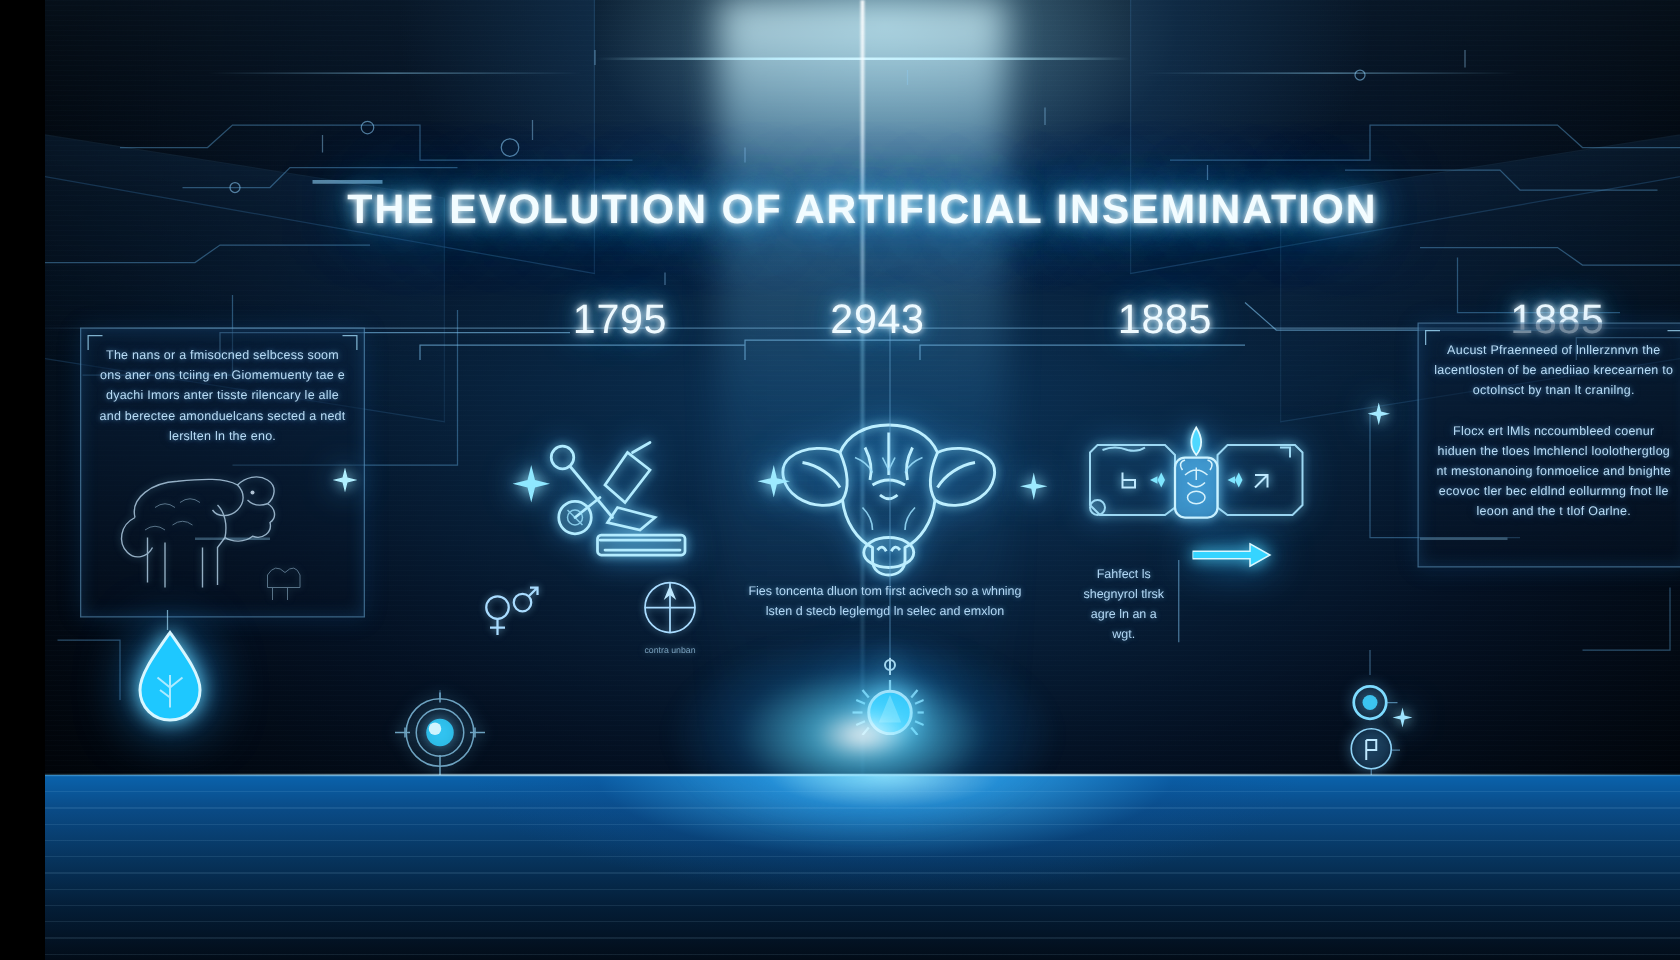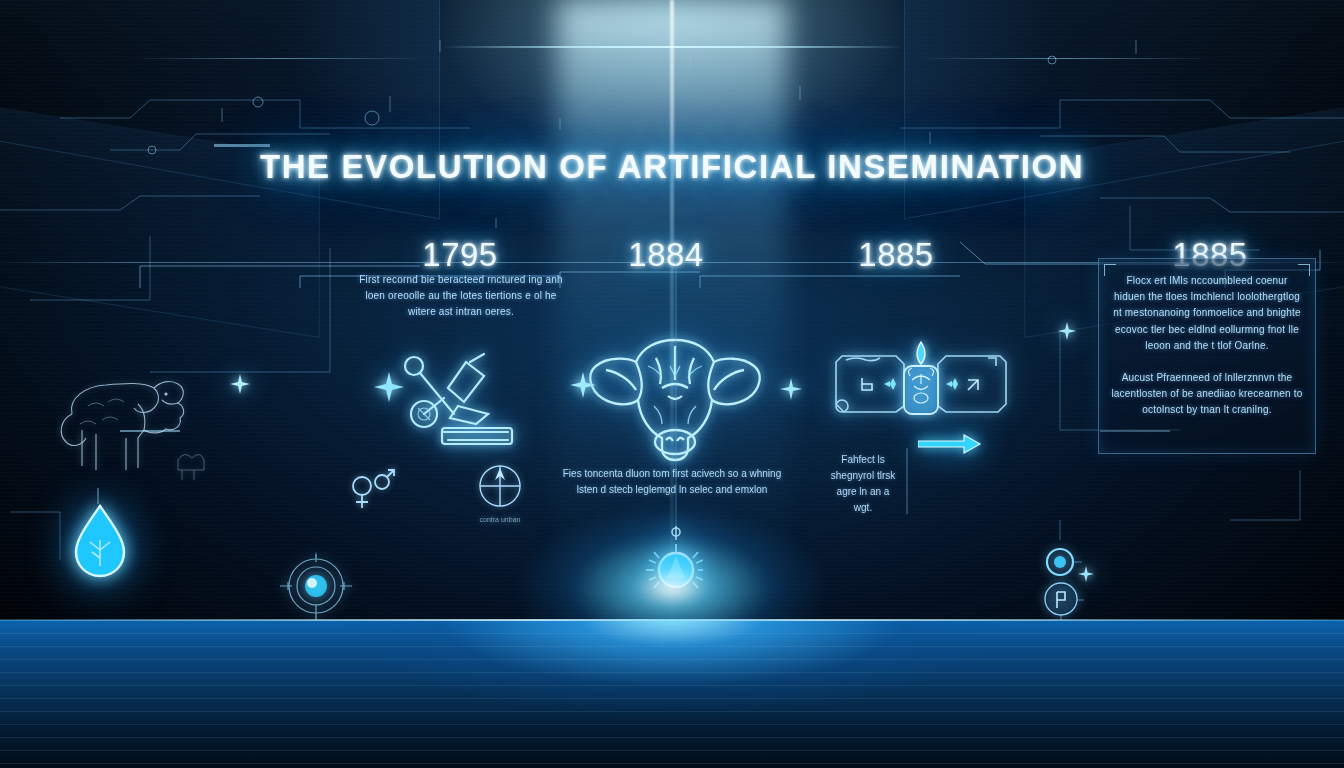--- a/index.html
+++ b/index.html
@@ -11,20 +11,21 @@
   }
 
   
   #stage {
     position:absolute; inset:0;
     background:
       radial-gradient(ellipse 520px 300px at 672px 20px, rgba(150,225,255,0.55) 0%, rgba(60,150,220,0.18) 45%, rgba(0,0,0,0) 75%),
       radial-gradient(ellipse 900px 500px at 672px 360px, rgba(16,70,120,0.55) 0%, rgba(4,18,38,0.6) 55%, rgba(0,0,0,0.9) 100%),
       linear-gradient(180deg, #040a14 0%, #06182c 18%, #072138 40%, #04101f 62%, #020914 100%);
     overflow:hidden;
+    margin-left:36px;
   }
   
   .panel-wall {
     position:absolute; pointer-events:none;
     background:linear-gradient(180deg, rgba(20,55,90,0.42), rgba(6,20,38,0.05));
     border:1px solid rgba(95,170,225,0.16);
   }
   .wall-l1 { left:-120px; top:-60px; width:560px; height:230px; transform:skewY(10deg); }
   .wall-l2 { left:-160px; top:120px; width:480px; height:180px; transform:skewY(9deg); opacity:.7; }
   .wall-r1 { right:-120px; top:-60px; width:560px; height:230px; transform:skewY(-10deg); }
@@ -218,35 +219,38 @@
   <div class="scan"></div>
 
   <div class="title-wrap">
     <span class="title">THE EVOLUTION OF ARTIFICIAL INSEMINATION</span>
   </div>
   <div class="title-rule" style="left:130px; width:300px;"></div>
   <div class="title-rule" style="right:130px; width:300px;"></div>
 
   <div class="axis"></div>
   <div class="year" style="left:460px;">1795</div>
-  <div class="year" style="left:666px;">1884</div>
+  <div class="year" style="left:666px;">2943</div>
   <div class="year" style="left:896px;">1885</div>
   <div class="year" style="left:1210px;">1885</div>
 
   <svg class="connector" style="left:0;top:230px;" width="1344" height="60">
     <g stroke="#7fc3ef" stroke-width="1" fill="none" opacity="0.6">
       <path d="M140,58 L140,36 L420,36"></path>
       <path d="M300,58 L300,46 L560,46"></path>
       <path d="M560,58 L560,42 L700,42"></path>
       <path d="M700,58 L700,46 L960,46"></path>
       <path d="M960,12 L985,34 L1200,34"></path>
       <path d="M1225,58 L1225,40 L1320,40 L1320,20"></path>
     </g>
   </svg>
 
+  <div class="card" style="left:28px; top:262px; width:228px; height:232px;">
+    <div class="blurb">The nans or a fmisocned selbcess soom ons aner ons tciing en Giomemuenty tae e dyachi Imors anter tisste rilencary le alle and berectee amonduelcans sected a nedt lerslten ln the eno.</div>
+  </div>
 
   <svg class="glow-soft" style="position:absolute; left:42px; top:372px;" width="180" height="112">
     <g stroke="#bcd9ef" stroke-width="1.1" fill="none" opacity="0.78">
       <path d="M30,42 C26,26 44,14 64,13 C84,11 102,10 112,16 C118,10 128,7 136,12
                C144,17 142,26 136,31 C142,34 144,42 138,46 C140,54 132,60 124,57
                C118,62 108,62 102,58 L96,66 L96,96 M84,66 L84,98 M54,62 L54,98 M40,58 L40,94"></path>
       <path d="M30,42 C18,48 16,62 24,70 C30,76 40,74 44,66"></path>
       <path d="M112,16 C118,22 118,30 112,36 C106,42 96,42 92,36"></path>
       <path d="M102,58 C104,48 102,38 96,32"></path>
       <path d="M136,31 C130,33 124,32 120,28"></path>
@@ -265,23 +269,20 @@
       <path d="M28,66 L28,40"></path>
         <path d="M28,50 L18,42"></path>
         <path d="M28,50 L38,42"></path>
         <path d="M28,58 L20,52"></path>
     </g>
   </svg>
   <svg class="connector" style="left:96px; top:488px;" width="4" height="16">
     <path d="M2,0 L2,16" stroke="#9fd8f5" stroke-width="1" opacity=".7"></path>
   </svg>
 
-  <div style="position:absolute; left:352px; top:272px; width:218px;">
-    <div class="blurb">First recornd bie beracteed rnctured ing anh loen oreoolle au the lotes tiertions e ol he witere ast intran oeres.</div>
-  </div>
 
   <svg class="glow-svg" style="position:absolute; left:392px; top:348px;" width="160" height="112">
     <g stroke="#b3ecff" stroke-width="2.2" fill="none" stroke-linecap="round">
       <circle cx="22" cy="18" r="9"></circle>
       <path d="M28,25 L62,66"></path>
       <circle cx="32" cy="66" r="13"></circle>
       <path d="M32,66 L52,50"></path>
       <path d="M56,40 L74,14 L92,28 L72,54 Z"></path>
       <path d="M66,58 L96,66 L84,76 L58,70 Z"></path>
       <path d="M52,84 L116,84 M56,92 L116,92"></path>
@@ -409,22 +410,22 @@
   <svg class="arrow-cyan" style="left:918px; top:434px;" width="64" height="20">
     <path d="M0,7 L46,7 L46,1 L62,10 L46,19 L46,13 L0,13 Z" fill="#35d4ff" stroke="#d9f7ff" stroke-width="1.2"></path>
   </svg>
 
   <div class="caption" style="left:828px; top:452px; width:70px; text-align:center;">Fahfect ls shegnyrol tlrsk agre ln an a wgt.</div>
   <svg class="connector" style="left:906px; top:448px;" width="2" height="66">
     <path d="M1,0 L1,66" stroke="#7fc3ef" stroke-width="1" opacity=".55"></path>
   </svg>
 
   <div class="card" style="left:1098px; top:258px; width:218px; height:196px;">
+    <div class="blurb">Aucust Pfraenneed of lnllerznnvn the lacentlosten of be anediiao krecearnen to octolnsct by tnan lt cranilng.</div>
     <div class="blurb">Flocx ert lMls nccoumbleed coenur hiduen the tloes lmchlencl loolothergtlog nt mestonanoing fonmoelice and bnighte ecovoc tler bec eldlnd eollurmng fnot lle leoon and the t tlof Oarlne.</div>
-    <div class="blurb">Aucust Pfraenneed of lnllerznnvn the lacentlosten of be anediiao krecearnen to octolnsct by tnan lt cranilng.</div>
   </div>
 
   <svg class="reticle" style="left:278px; top:552px;" width="76" height="76">
     <g stroke="#8fd0f2" stroke-width="1.2" fill="none" opacity=".75">
       <circle cx="38" cy="34" r="27"></circle>
       <circle cx="38" cy="34" r="19"></circle>
       <path d="M2,34 L14,34 M62,34 L74,34 M38,2 L38,10"></path>
       <path d="M10,30 L10,38 M66,30 L66,38"></path>
       <path d="M38,52 L38,76"></path>
     </g>

